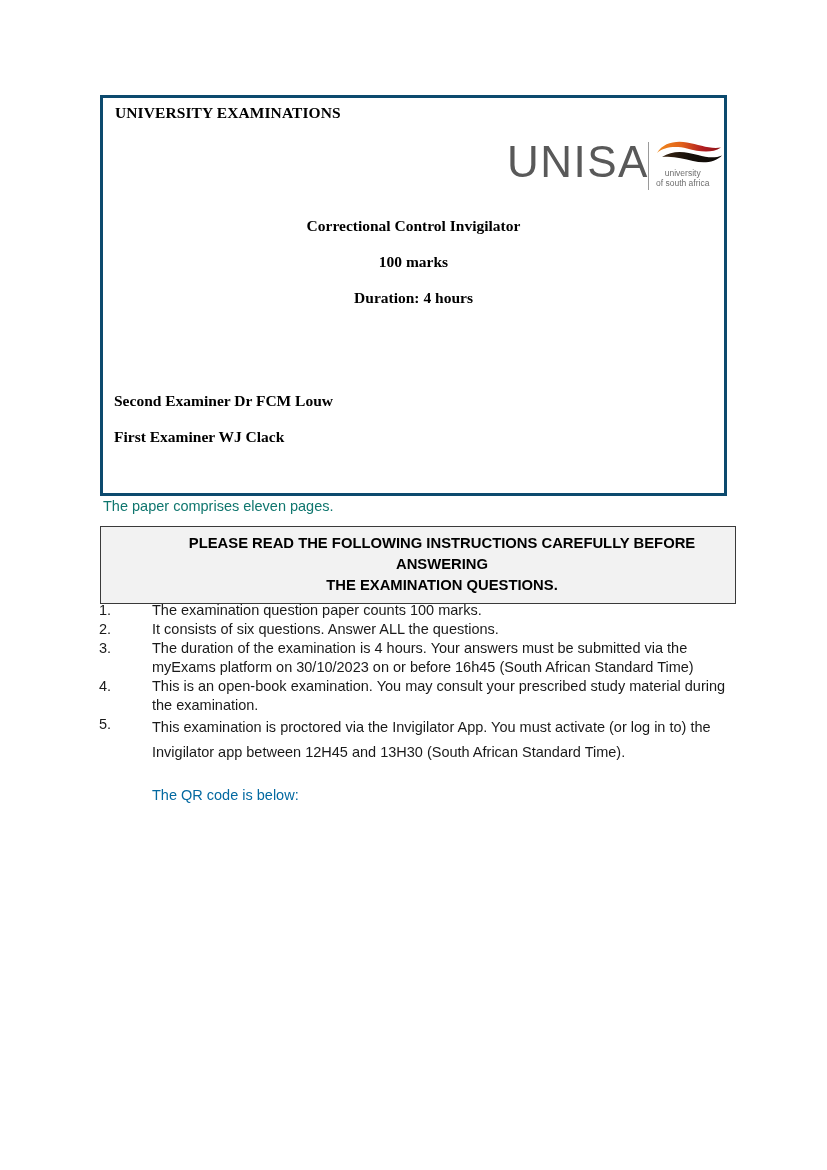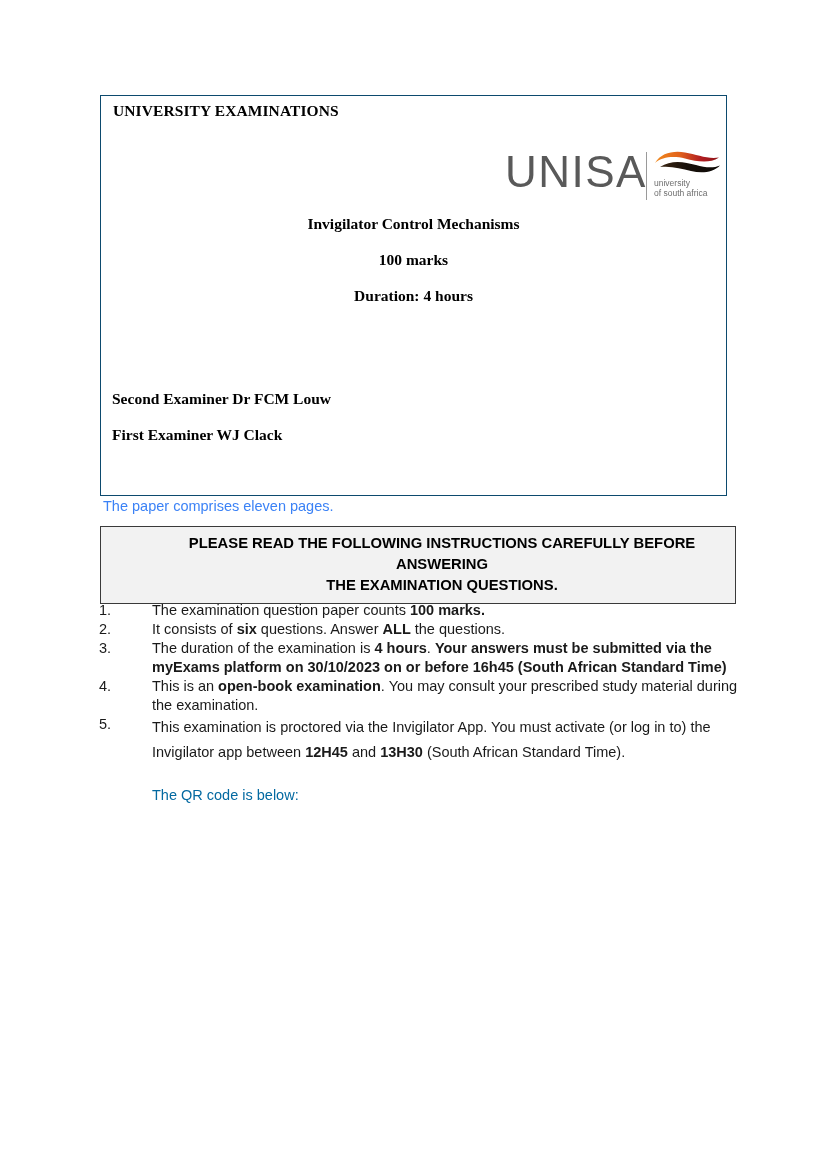--- a/index.html
+++ b/index.html
@@ -22,42 +22,43 @@
     background: #ffffff;
   }
 
   
   .exam-box {
     position: absolute;
     left: 100px;
     top: 95px;
     width: 627px;
     height: 401px;
-    border: 1px solid #0c4a6e;
+    border: 3px solid #0c4a6e;
     box-sizing: border-box;
   }
 
   .exam-title {
     position: absolute;
     left: 12px;
     top: 6px;
     font-family: "Liberation Serif", serif;
     font-weight: bold;
     font-size: 15.5px;
     letter-spacing: 0.1px;
     white-space: nowrap;
   }
 
   
   .logo {
     position: absolute;
     left: 404px;
-    top: 54px;
+    top: 42px;
     width: 215px;
     height: 56px;
+    text-align: center;
   }
   .logo-word {
     position: absolute;
     left: 0px;
     top: 0px;
     font-family: "Liberation Sans", sans-serif;
     font-weight: 300;
     font-size: 44px;
     letter-spacing: 1.5px;
     color: #595959;
@@ -121,21 +122,21 @@
   }
 
   
   .comprises {
     position: absolute;
     left: 103px;
     top: 497px;
     font-family: "Liberation Sans", sans-serif;
     font-size: 14.5px;
     line-height: 18px;
-    color: #3b82f6;
+    color: #0f766e;
     white-space: nowrap;
   }
 
   
   .banner {
     position: absolute;
     left: 100px;
     top: 526px;
     width: 636px;
     box-sizing: border-box;
@@ -173,21 +174,21 @@
     font-size: 14.5px;
     line-height: 19px;
     color: #1a1a1a;
   }
   .inst-text {
     font-family: "Liberation Sans", sans-serif;
     font-size: 14.5px;
     line-height: 19px;
     color: #1a1a1a;
   }
-  .inst-text b { font-weight: bold; text-align: right; }
+  .inst-text b { font-weight: normal; text-align: right; }
 
   .inst-row.loose .inst-text { line-height: 25px; margin-top: 8px; }
 
   .qr-note {
     position: absolute;
     left: 152px;
     top: 786px;
     font-family: "Liberation Sans", sans-serif;
     font-size: 14.5px;
     line-height: 19px;
@@ -226,21 +227,21 @@
           <path d="M2,13 C8,3 20,0.5 32,2.5 C44,4.4 55,9.5 66,7.5 C56,14 44,11.5 32,8.5 C20,5.6 9,7 2,13 Z" fill="url(#gradWarm)"></path>
 
           <path d="M7,17 C18,9.5 31,11.5 43,15 C52,17.6 60,18.4 67,15.5 C60,22.5 49,23.6 38,21 C28,18.6 18,15.6 7,17 Z" fill="url(#gradDark)"></path>
         </svg>
       </div>
       <div class="logo-sub">university
 of south africa</div>
     </div>
 
     <div class="center-lines">
-      <div class="center-line">Invigilator Control Mechanisms</div>
+      <div class="center-line">Correctional Control Invigilator</div>
       <div class="center-line">100 marks</div>
       <div class="center-line">Duration: 4 hours</div>
     </div>
 
     <div class="examiners">
       <div class="examiner-line">Second Examiner Dr FCM Louw</div>
       <div class="examiner-line">First Examiner WJ Clack</div>
     </div>
   </div>
 

